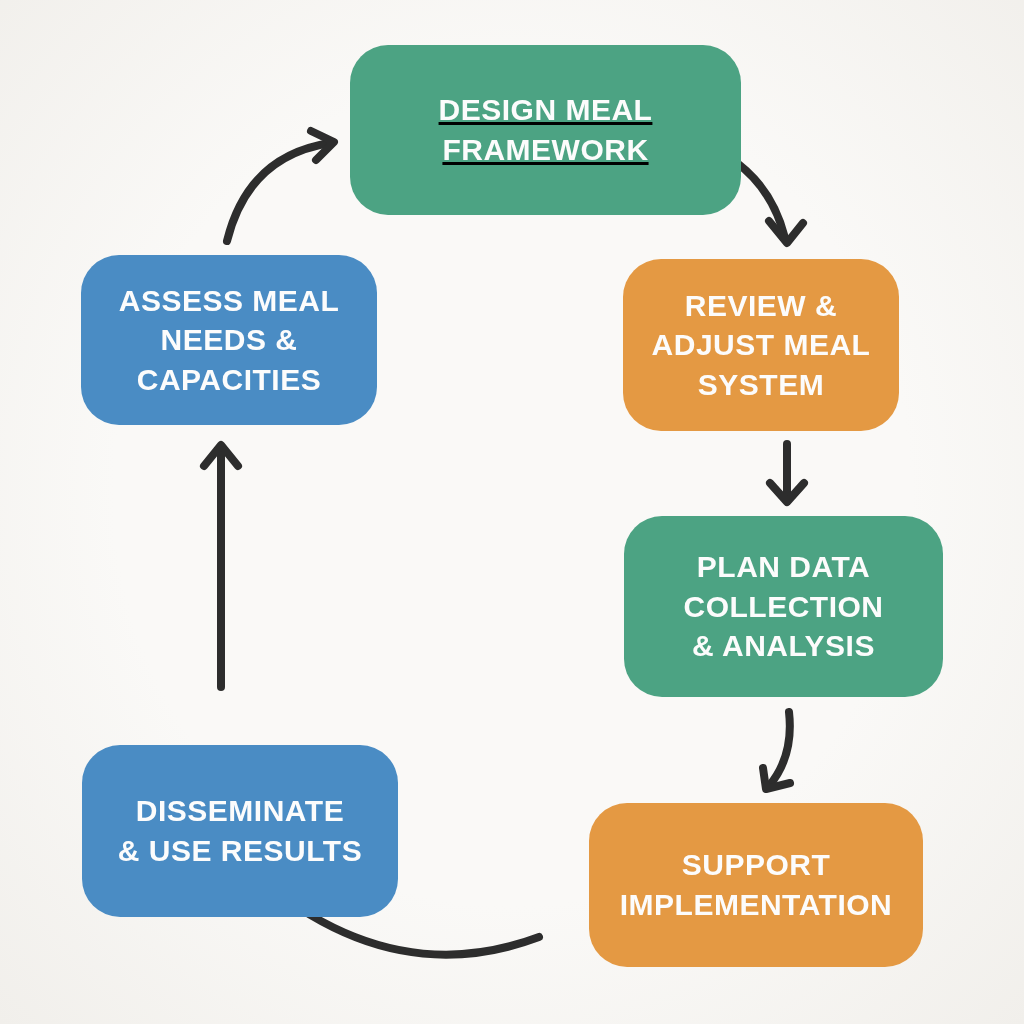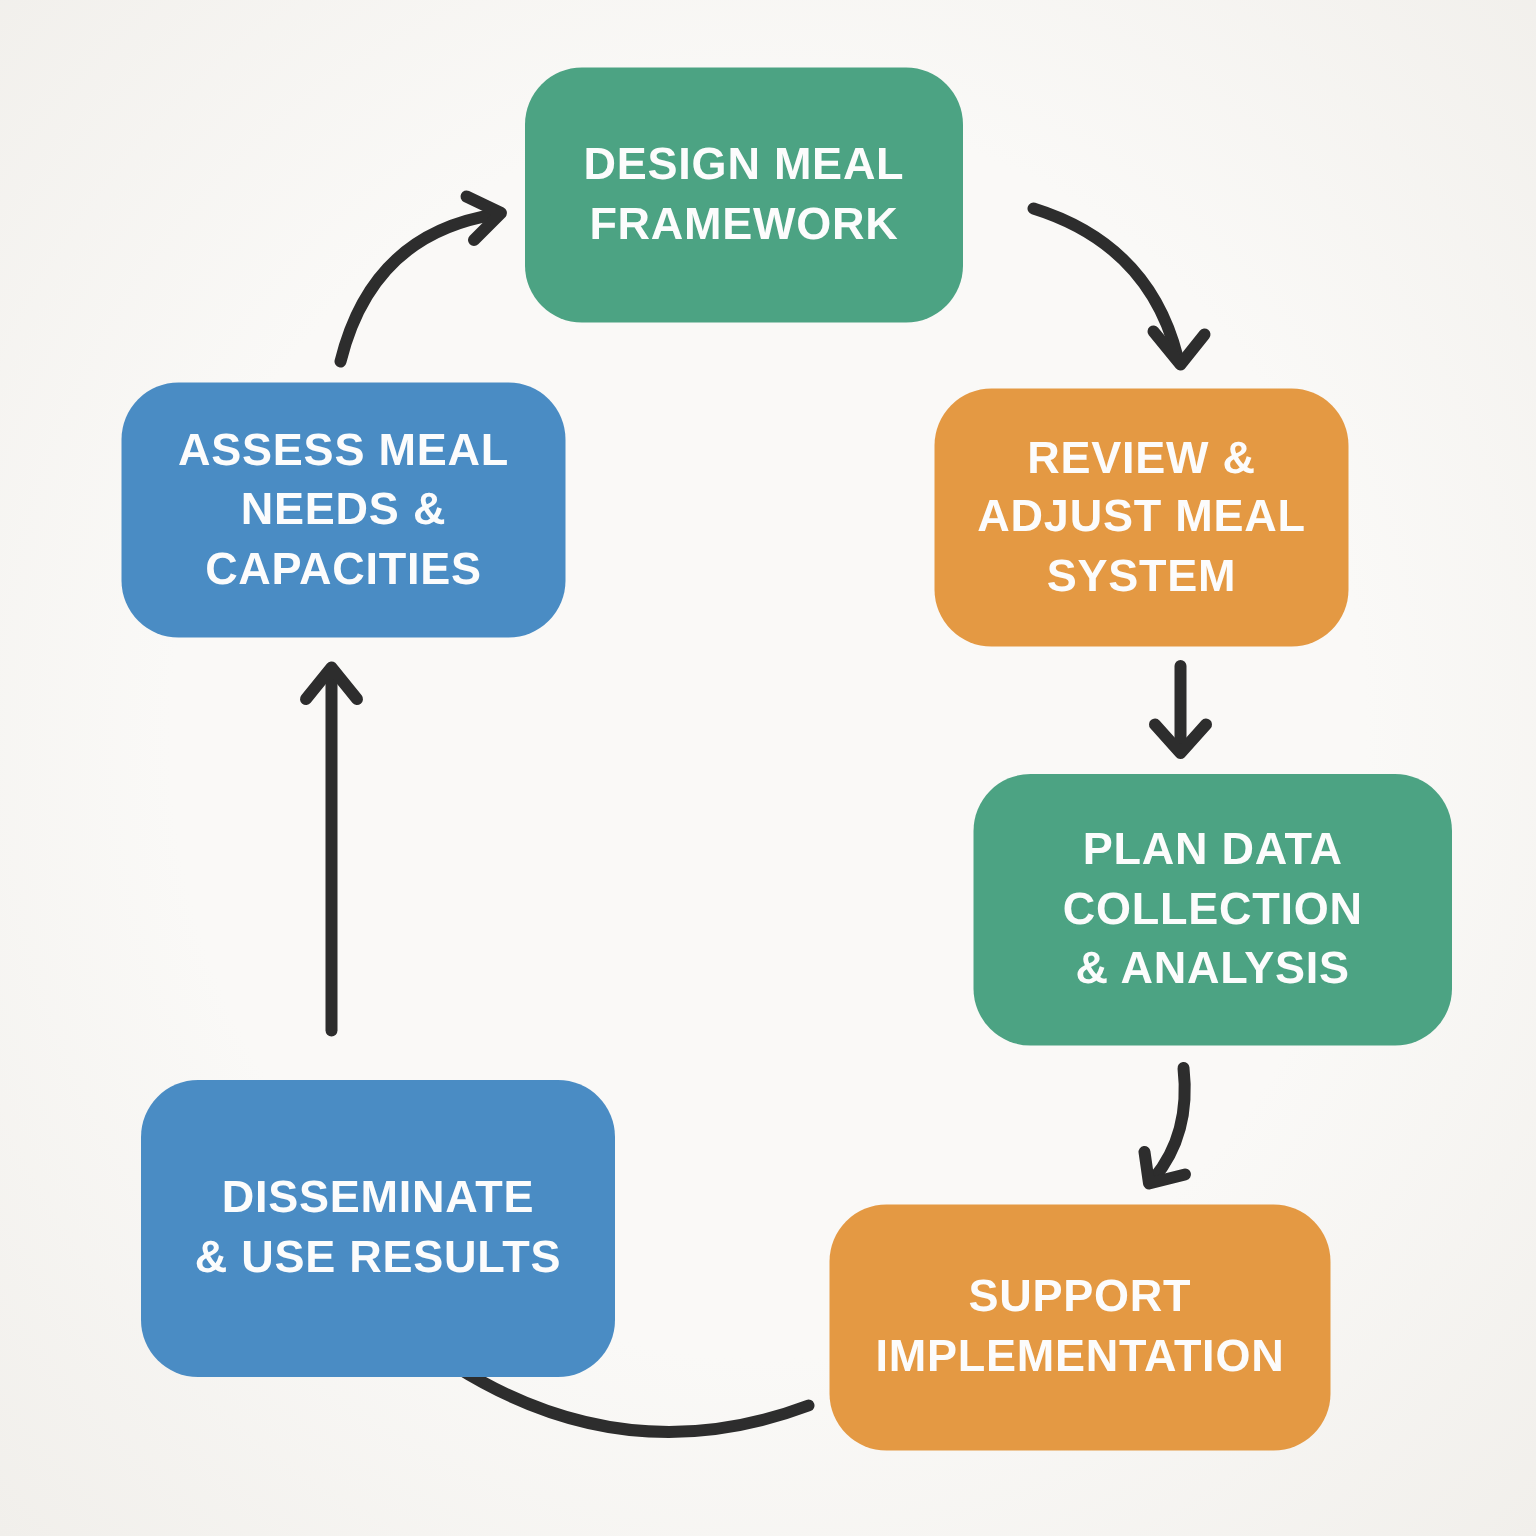--- a/index.html
+++ b/index.html
@@ -39,25 +39,25 @@
 
   .node-label {
     color: #fcfcfc;
     font-weight: bold;
     font-size: 30px;
     line-height: 1.32;
     letter-spacing: 0.5px;
     white-space: pre-line;
   }
 
-  .node-design      { left: 350px; top: 45px;  width: 292px; height: 170px; }
+  .node-design      { left: 350px; top: 45px;  width: 391px; height: 170px; text-decoration: underline; }
   .node-review      { left: 623px; top: 259px; width: 276px; height: 172px; }
-  .node-plan        { left: 624px; top: 516px; width: 319px; height: 181px; margin-left: 25px; }
+  .node-plan        { left: 624px; top: 516px; width: 319px; height: 181px; }
   .node-support     { left: 553px; top: 803px; width: 334px; height: 164px; }
-  .node-disseminate { left: 82px;  top: 720px; width: 316px; height: 198px; margin-left: 12px; }
+  .node-disseminate { left: 82px;  top: 745px; width: 316px; height: 172px; }
   .node-assess      { left: 81px;  top: 255px; width: 296px; height: 170px; }
 </style>
 </head>
 <body>
 
 <div class="canvas">
 
   <svg class="arrows" viewBox="0 0 1024 1024" xmlns="http://www.w3.org/2000/svg">
 
     <g class="arrow" style="stroke: rgb(45, 45, 45);">
@@ -101,21 +101,21 @@
 ADJUST MEAL
 SYSTEM</span>
   </div>
 
   <div class="node node-plan" style="background: rgb(76, 163, 131);">
     <span class="node-label">PLAN DATA
 COLLECTION
 &amp; ANALYSIS</span>
   </div>
 
-  <div class="node node-support" style="background: rgb(228, 153, 67);">
+  <div class="node node-support" style="background: rgb(228, 153, 67); margin-left: 36px;">
     <span class="node-label">SUPPORT
 IMPLEMENTATION</span>
   </div>
 
   <div class="node node-disseminate" style="background: rgb(74, 140, 196);">
     <span class="node-label">DISSEMINATE
 &amp; USE RESULTS</span>
   </div>
 
   <div class="node node-assess" style="background: rgb(74, 140, 196);">

